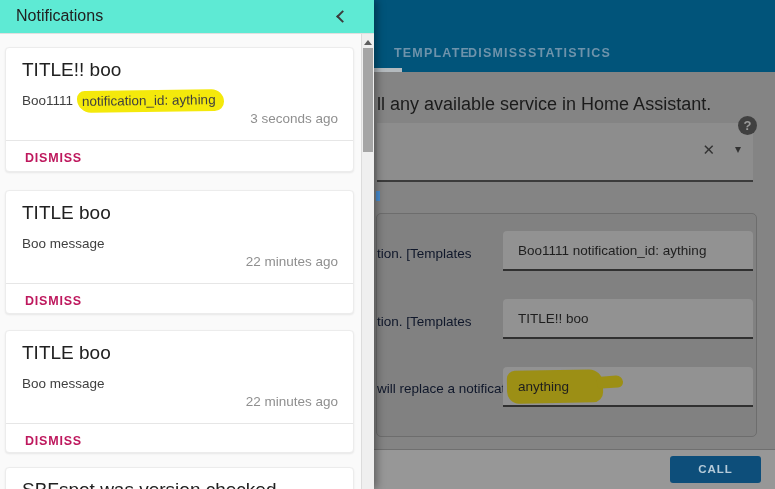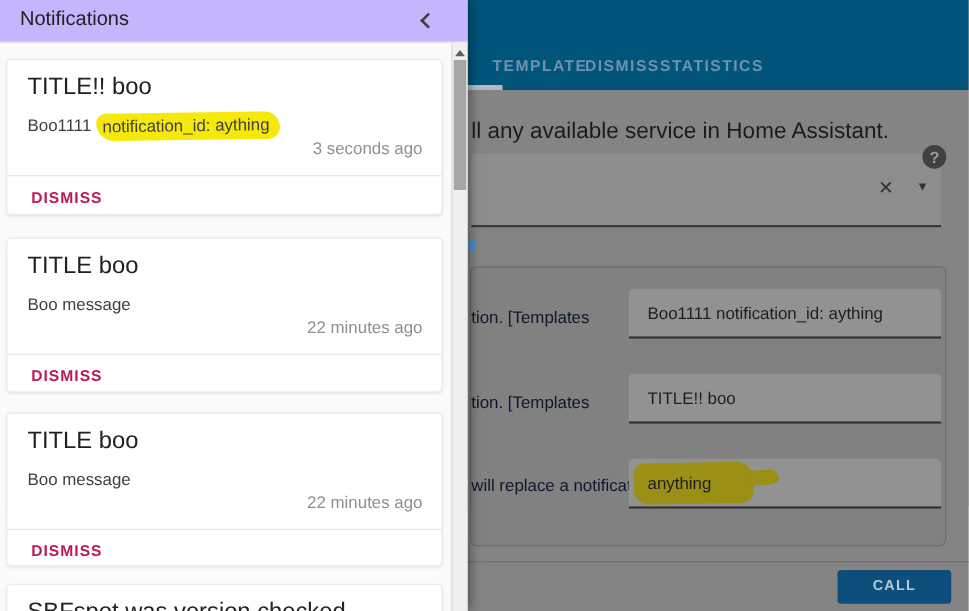--- a/index.html
+++ b/index.html
@@ -2,21 +2,21 @@
 <html><head>
 <meta charset="utf-8">
 <style>
   html,body{margin:0;padding:0;}
   .screen{
     position:relative;width:775px;height:489px;overflow:hidden;
     font-family:"Liberation Sans",sans-serif;background:#848484;
   }
 
   
-  .main{position:absolute;left:374px;top:0;width:401px;height:405px;background:#848484;}
+  .main{position:absolute;left:374px;top:0;width:401px;height:489px;background:#848484;}
   .appbar{position:absolute;left:0;top:0;right:0;height:72px;background:#01547a;}
   .tab{position:absolute;top:46px;font-size:12.5px;font-weight:bold;letter-spacing:1.2px;color:#6e93ab;cursor:pointer;}
   .tab.t1{left:20px}.tab.t2{left:94px}.tab.t3{left:154px}
   .tab-indicator{position:absolute;left:0;top:68px;width:28px;height:4px;background:#b4babe;}
   .desc{position:absolute;left:3px;top:94px;font-size:18px;color:#1b1b1b;white-space:nowrap;}
 
   .combobox{position:absolute;left:3px;top:123px;width:376px;height:57px;background:#8d8d8d;
     border-bottom:2px solid #3b3b3b;border-radius:0 4px 0 0;}
   .clear-x{position:absolute;right:38px;top:18px;font-size:15px;color:#333;cursor:pointer;}
   .caret{position:absolute;right:12px;top:19px;font-size:12px;color:#333;cursor:pointer;}
@@ -41,21 +41,21 @@
 
   .footer-divider{position:absolute;left:0;right:0;top:449px;height:1px;background:#6f6f6f;}
   .footer{position:absolute;left:0;right:0;top:450px;bottom:0;background:#979797;}
   .call-btn{position:absolute;right:14px;top:6px;width:91px;height:27px;background:#0d4e7a;
     border-radius:3px;color:#b6cbd9;font-size:11.5px;font-weight:bold;letter-spacing:1px;
     text-align:center;line-height:27px;cursor:pointer;}
 
   
   .drawer{position:absolute;left:0;top:0;width:374px;height:489px;background:#fafafa;
     box-shadow:3px 0 8px rgba(0,0,0,0.35);z-index:2;}
-  .drawer-header{position:absolute;left:0;top:0;right:0;height:33px;background:#c4b5fd;
+  .drawer-header{position:absolute;left:0;top:0;right:0;height:33px;background:#5eead4;
     border-bottom:1px solid #e0e0e0;}
   .drawer-title{position:absolute;left:16px;top:7px;font-size:16px;color:#212121;}
   .collapse{position:absolute;right:28px;top:9px;width:10px;height:14px;cursor:pointer;}
   .collapse .chev{position:absolute;left:2px;top:3px;width:7px;height:7px;
     border-left:2px solid #3c3c3c;border-bottom:2px solid #3c3c3c;transform:rotate(45deg);}
 
   .drawer-body{position:absolute;left:0;top:34px;width:361px;height:455px;overflow:hidden;}
   .ncard{position:absolute;left:5px;width:349px;background:#fff;border:1px solid #ececec;
     border-radius:4px;box-shadow:0 1px 2px rgba(0,0,0,0.08);box-sizing:border-box;}
   .c1{top:13px;height:125px}.c2{top:156px;height:124px}.c3{top:296px;height:123px}.c4{top:433px;height:70px}

